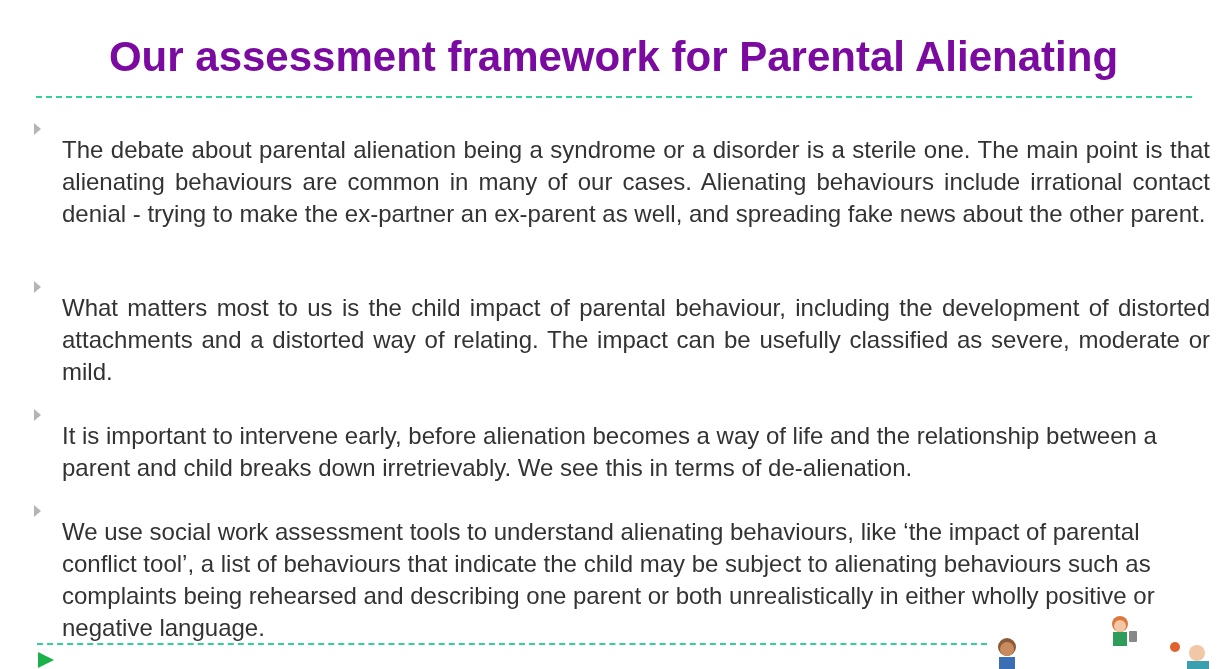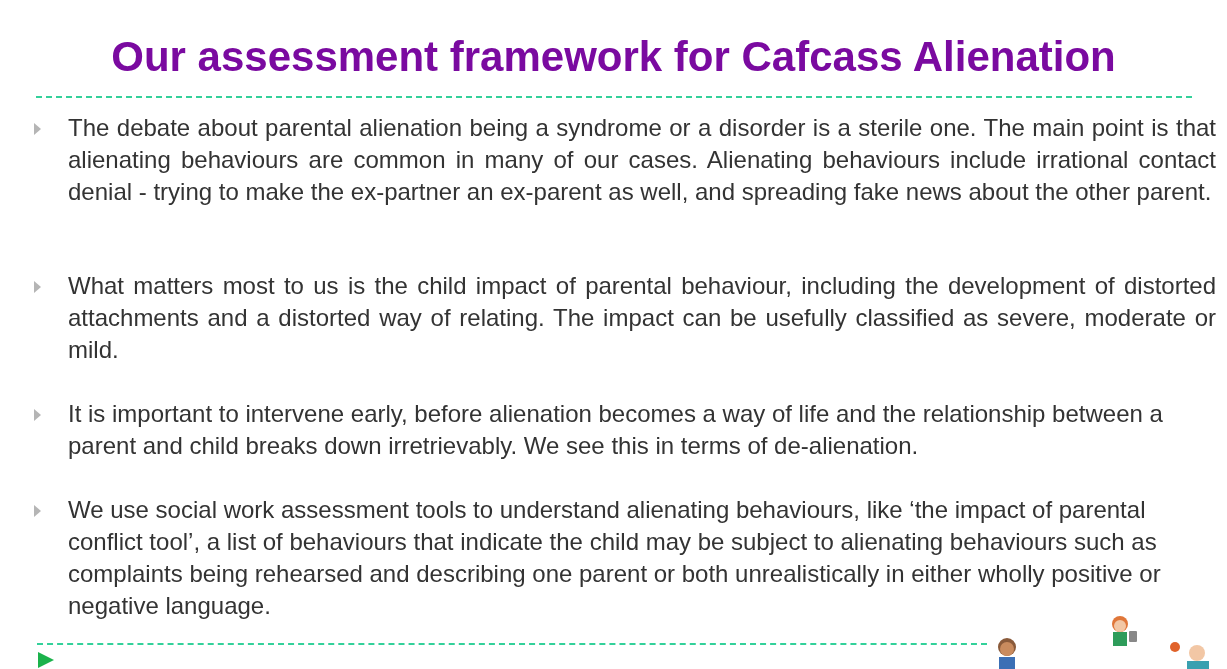--- a/index.html
+++ b/index.html
@@ -15,22 +15,22 @@
       letter-spacing: 0px;
     }
     .rule {
       position: absolute; height: 0;
       border-top: 2px dashed #33d19a;
     }
     .rule-top { left: 36px; width: 1156px; top: 96px; }
     .rule-bottom { left: 37px; width: 950px; top: 643px; }
     .bullets { position: absolute; left: 0; top: 0; width: 1227px; }
     .item {
-      position: absolute; left: 68px; width: 1148px;
-      color: #333333; font-size: 24px; line-height: 32px;
+      position: absolute; left: 62px; width: 1148px;
+      color: #333333; font-size: 24px; line-height: 32px; margin-top: 22px;
     }
     .item.justify { text-align: justify; text-align-last: left; }
     .marker {
       position: absolute; left: 34px; width: 0; height: 0;
       border-top: 6px solid transparent; border-bottom: 6px solid transparent;
       border-left: 7px solid #b5b5b5;
     }
     .nav-arrow {
       position: absolute; left: 38px; top: 652px; width: 0; height: 0;
       border-top: 8px solid transparent; border-bottom: 8px solid transparent;
@@ -41,21 +41,21 @@
     }
     .logo-text {
       position: absolute; left: 42px; top: 16px;
       font-family: "DejaVu Sans", sans-serif; font-weight: bold;
       font-size: 30px; color: #7b2f9a; letter-spacing: -1px; line-height: 34px;
     }
   </style>
 </head>
 <body>
 
-<div class="title">Our assessment framework for Cafcass Alienation</div>
+<div class="title">Our assessment framework for Parental Alienating</div>
 <div class="rule rule-top"></div>
 
 <div class="bullets">
   <span class="marker" style="top:123px;"></span>
   <div class="item justify" style="top:112px;">The debate about parental alienation being a syndrome or a disorder is a sterile one. The main point is that alienating behaviours are common in many of our cases. Alienating behaviours include irrational contact denial - trying to make the ex-partner an ex-parent as well, and spreading fake news about the other parent.</div>
 
   <span class="marker" style="top:281px;"></span>
   <div class="item justify" style="top:270px;">What matters most to us is the child impact of parental behaviour, including the development of distorted attachments and a distorted way of relating. The impact can be usefully classified as severe, moderate or mild.</div>
 
   <span class="marker" style="top:409px;"></span>

